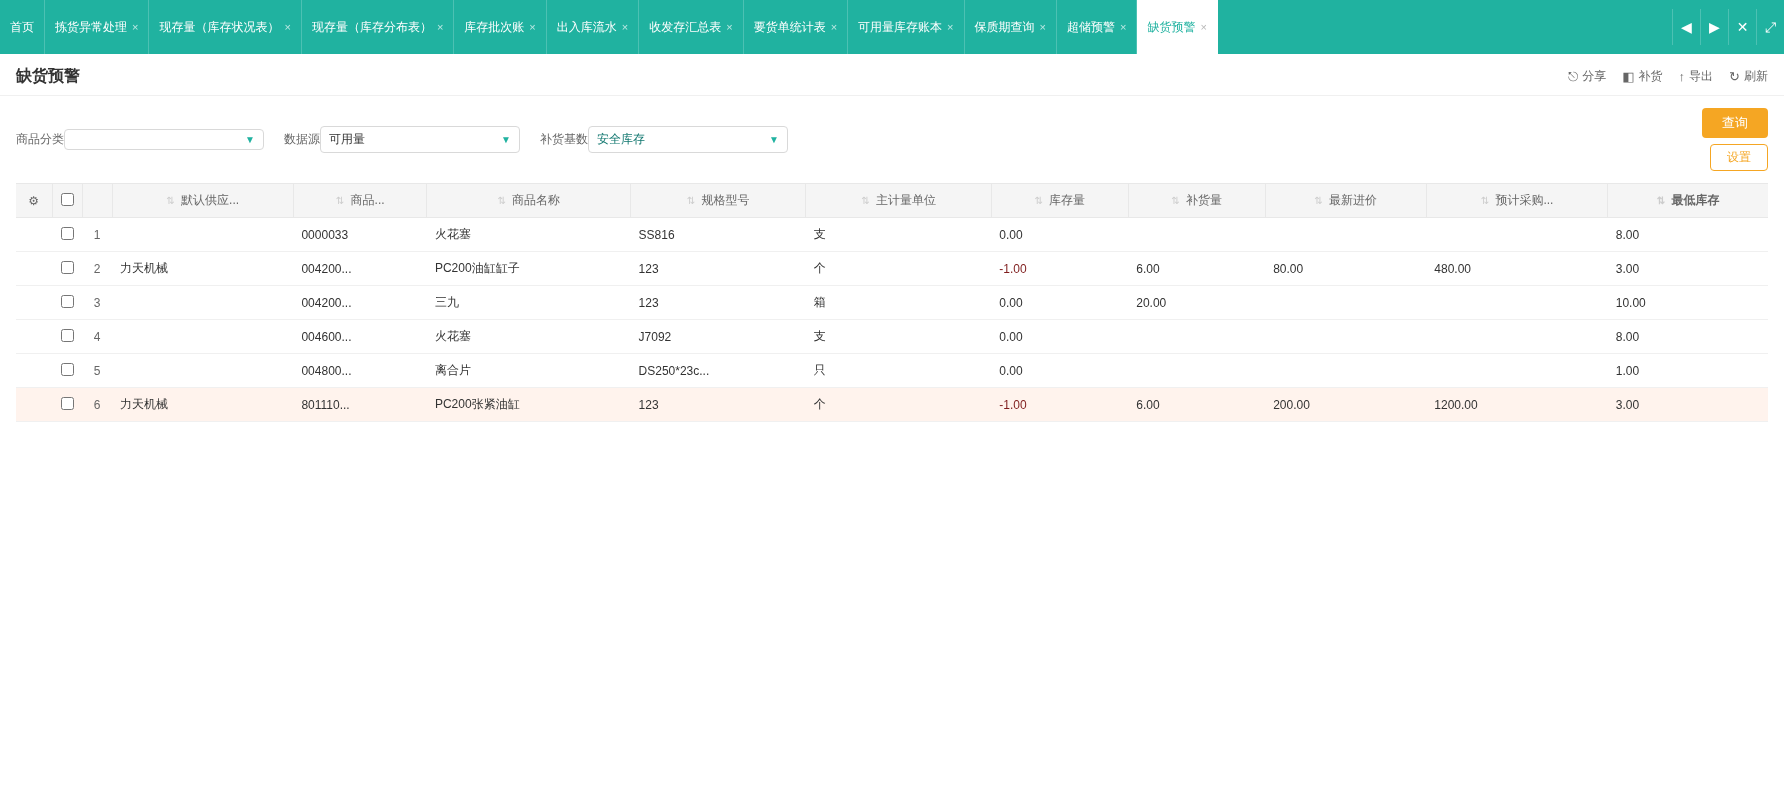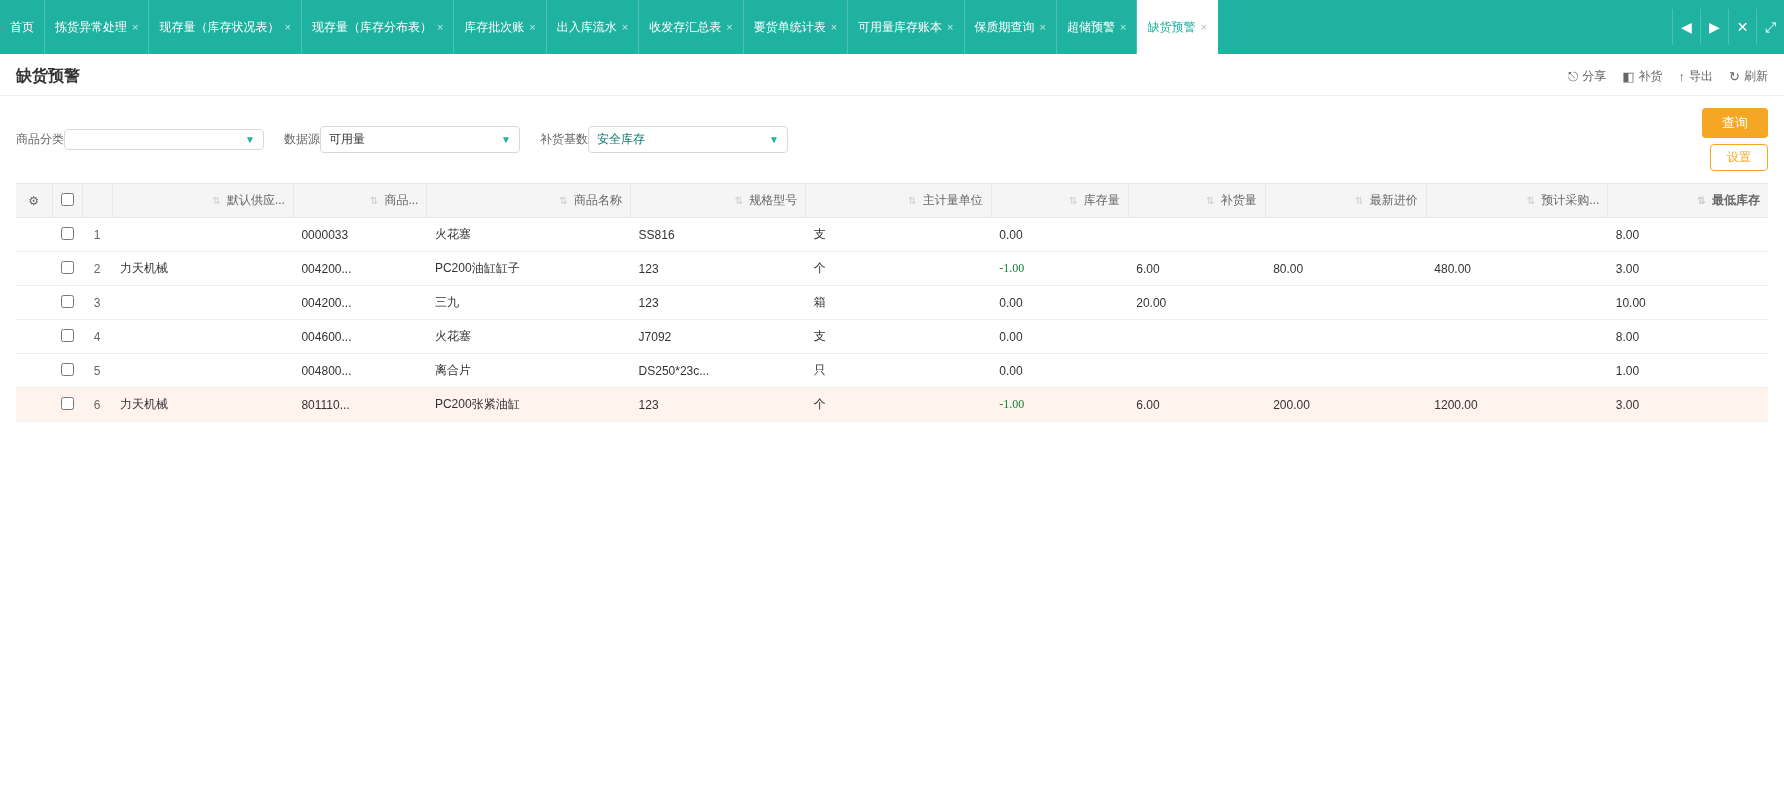--- a/index.html
+++ b/index.html
@@ -159,21 +159,21 @@
       border-collapse: collapse;
       font-size: 12px;
     }
     thead tr {
       background: #f5f5f5;
       border-top: 1px solid #e8e8e8;
       border-bottom: 1px solid #e8e8e8;
     }
     thead th {
       padding: 8px 8px;
-      text-align: right;
+      text-align: center;
       color: #666;
       font-weight: normal;
       white-space: nowrap;
       border-right: 1px solid #e8e8e8;
     }
     thead th:last-child { border-right: none; font-weight: bold; }
     tbody tr {
       border-bottom: 1px solid #f0f0f0;
     }
     tbody tr.highlighted { background: #fff3ed; }
@@ -185,21 +185,21 @@
     .th-gear {
       width: 36px;
       text-align: center;
     }
     .th-checkbox { width: 30px; text-align: center; }
     .col-num { width: 30px; color: #666; text-align: center; }
     .col-checkbox { text-align: center; }
     .sort-icon { color: #ccc; font-size: 10px; margin-right: 3px; }
 
     
-    .negative { color: #15803d; font-family: Liberation Serif, serif; }
+    .negative { color: #7f1d1d; }
   </style>
 </head>
 <body>
 
 <div class="tab-bar">
   <div class="tab-item">
     <span>首页</span>
   </div>
   <div class="tab-item">
     <span>拣货异常处理</span>

